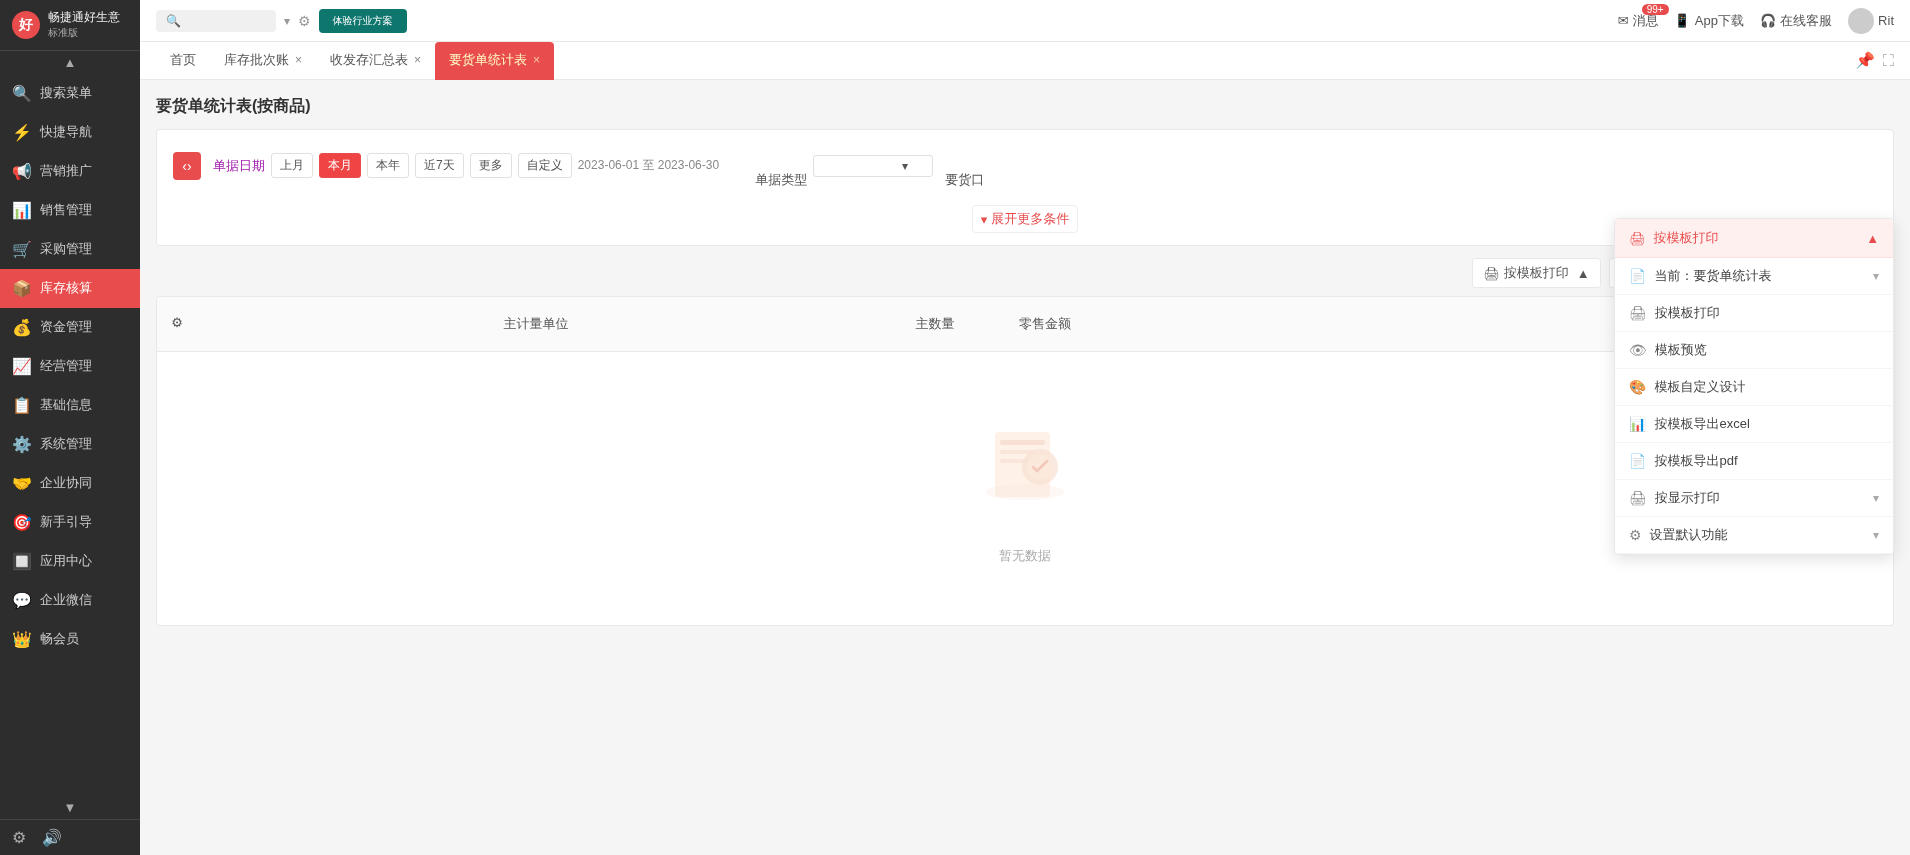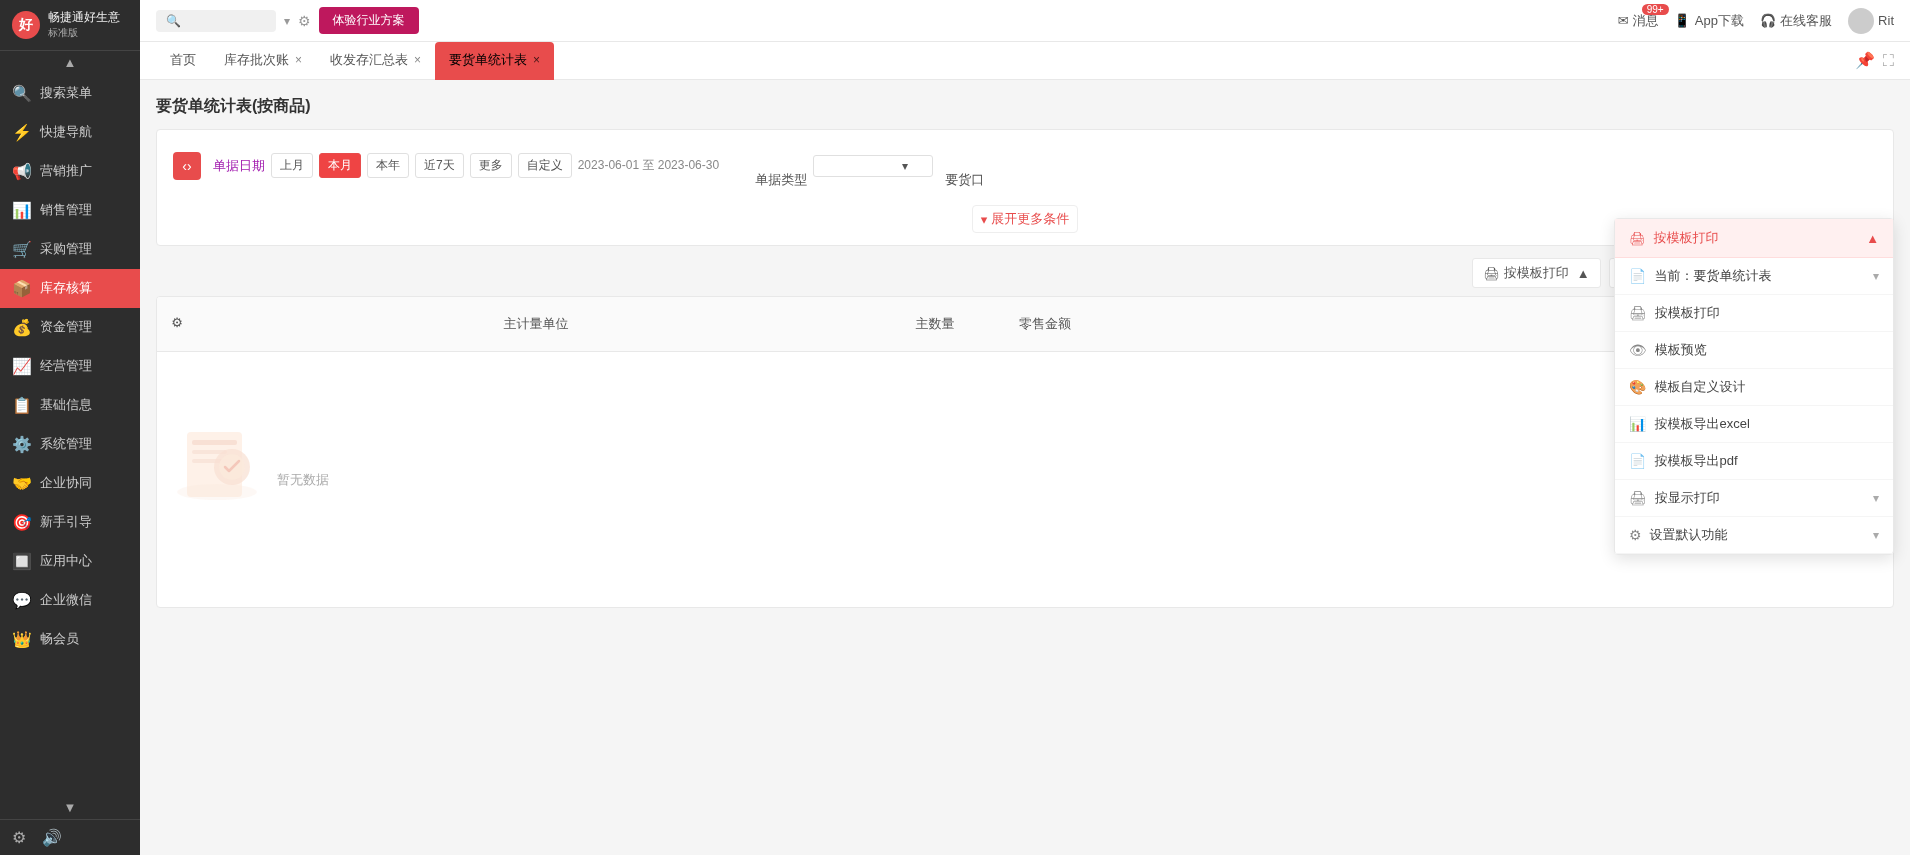--- a/index.html
+++ b/index.html
@@ -105,27 +105,27 @@
       width: 120px;
       color: #999;
       font-size: 12px;
       display: flex;
       align-items: center;
       gap: 4px;
     }
     .topbar-chevron { color: #999; font-size: 12px; }
     .topbar-gear { color: #999; font-size: 14px; cursor: pointer; }
     .trial-btn {
-      background: #be185d;
+      background: #0f766e;
       color: white;
       border: none;
       border-radius: 4px;
       padding: 5px 14px;
       cursor: pointer;
-      font-size: 12px;
+      font-size: 10px;
     }
     .topbar-right {
       display: flex;
       align-items: center;
       gap: 16px;
     }
     .topbar-right-item {
       display: flex;
       align-items: center;
       gap: 4px;
@@ -171,21 +171,21 @@
       height: 38px;
       cursor: pointer;
       color: #555;
       font-size: 13px;
       gap: 6px;
       border-bottom: 2px solid transparent;
       position: relative;
     }
     .tab-item.active {
       background: #e84c4c;
-      color: #000000;
+      color: #fef9c3;
       border-radius: 4px 4px 0 0;
     }
     .tab-close { font-size: 12px; cursor: pointer; opacity: 0.7; }
     .tab-bar-right {
       margin-left: auto;
       display: flex;
       align-items: center;
       gap: 8px;
     }
     .tab-bar-icon { color: #aaa; cursor: pointer; font-size: 16px; }
@@ -327,20 +327,21 @@
     }
     .th {
       padding: 8px 12px;
       font-size: 13px;
       color: #555;
       font-weight: 500;
       text-align: center;
     }
     .empty-state {
       display: flex;
+      flex-direction: column;
       align-items: center;
       padding: 60px 0;
     }
     .empty-icon {
       font-size: 80px;
       margin-bottom: 16px;
       opacity: 0.4;
     }
     .empty-text { color: #aaa; font-size: 13px; }
 

